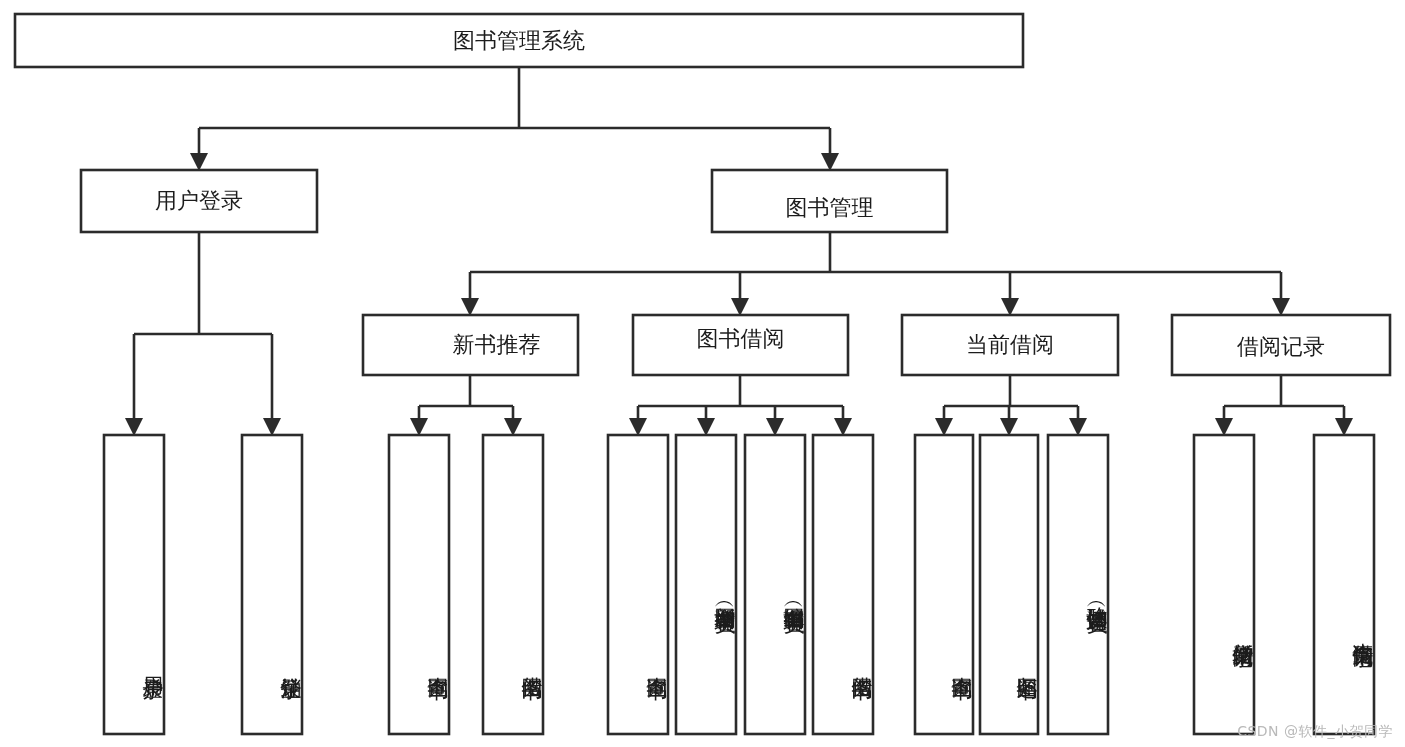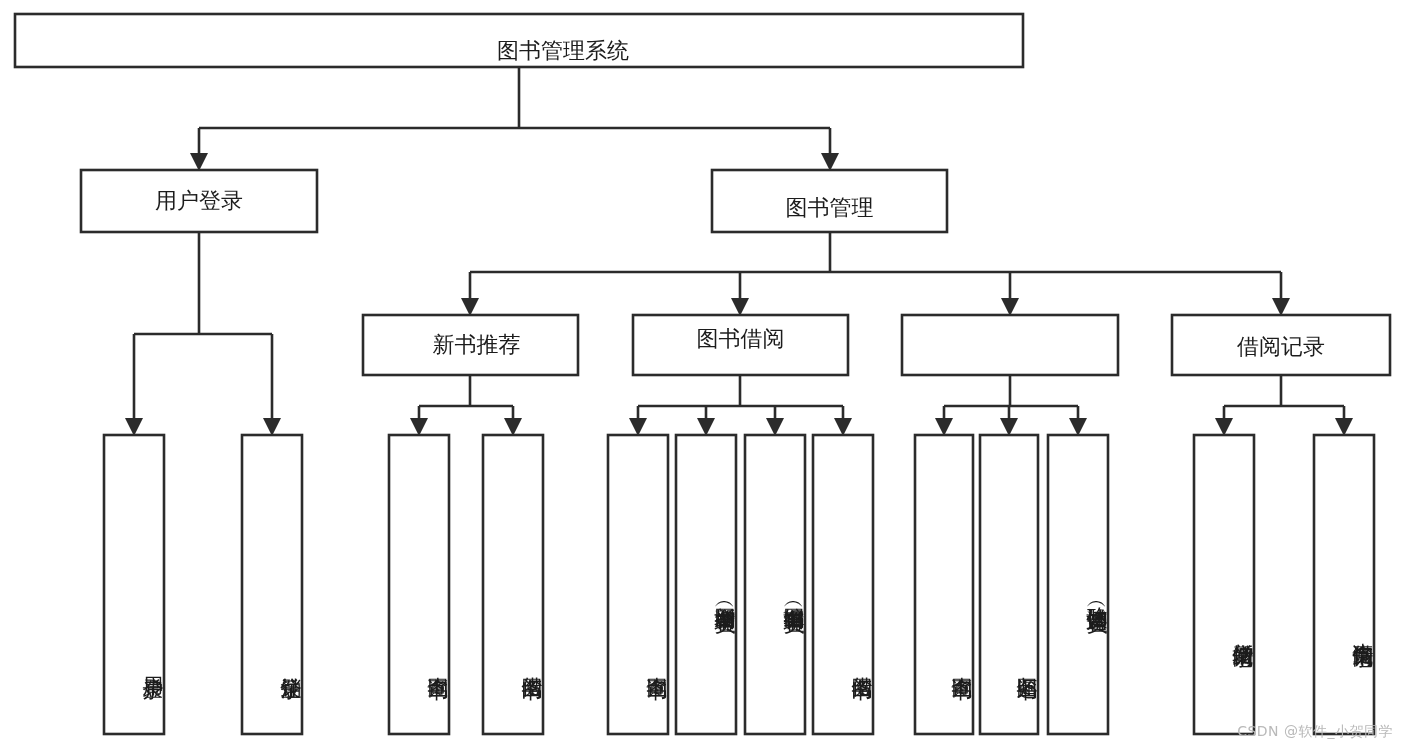--- a/index.html
+++ b/index.html
@@ -182,27 +182,28 @@
     <rect class="node-box" x="676" y="435" width="60" height="299"></rect>
     <rect class="node-box" x="745" y="435" width="60" height="299"></rect>
     <rect class="node-box" x="813" y="435" width="60" height="299"></rect>
     <rect class="node-box" x="915" y="435" width="58" height="299"></rect>
     <rect class="node-box" x="980" y="435" width="58" height="299"></rect>
     <rect class="node-box" x="1048" y="435" width="60" height="299"></rect>
     <rect class="node-box" x="1194" y="435" width="60" height="299"></rect>
     <rect class="node-box" x="1314" y="435" width="60" height="299"></rect>
   </svg>
 
-  <div class="hlabel" style="left:15px; top:24px; width:1008px; height:53px;margin-left:44px;">图书管理系统</div>
+  <div class="hlabel" style="left:15px; top:14px; width:1008px; height:53px;">图书管理系统</div>
 
   <div class="hlabel" style="left:81px; top:170px; width:236px; height:62px;">用户登录</div>
   <div class="hlabel" style="left:712px; top:170px; width:235px; height:76px;">图书管理</div>
 
-  <div class="hlabel" style="left:363px; top:315px; width:227px; height:60px;">新书推荐</div>
+  <div class="hlabel" style="left:363px; top:315px; width:227px; height:60px;padding-left:20px;">新书推荐</div>
   <div class="hlabel" style="left:633px; top:315px; width:215px; height:48px;">图书借阅</div>
+  <div class="hlabel" style="left:902px; top:315px; width:216px; height:60px;">当前借阅</div>
   <div class="hlabel" style="left:1172px; top:315px; width:218px; height:64px;">借阅记录</div>
 
   <div class="vlabel-wrap" style="left:104px; top:435px; width:60px; height:299px; padding-top:77px;">用户登录</div>
   <div class="vlabel-wrap" style="left:242px; top:435px; width:60px; height:299px; padding-top:77px;">注销登录</div>
   <div class="vlabel-wrap" style="left:389px; top:435px; width:60px; height:299px; padding-top:77px;">查询图书</div>
   <div class="vlabel-wrap" style="left:483px; top:435px; width:60px; height:299px; padding-top:77px;">借阅图书</div>
   <div class="vlabel-wrap" style="left:608px; top:435px; width:60px; height:299px; padding-top:77px;">查询图书</div>
   <div class="vlabel-wrap" style="left:676px; top:435px; width:60px; height:299px; padding-top:10px;">新增图书（管理员）</div>
   <div class="vlabel-wrap" style="left:745px; top:435px; width:60px; height:299px; padding-top:10px;">编辑图书（管理员）</div>
   <div class="vlabel-wrap" style="left:813px; top:435px; width:60px; height:299px; padding-top:77px;">借阅图书</div>

